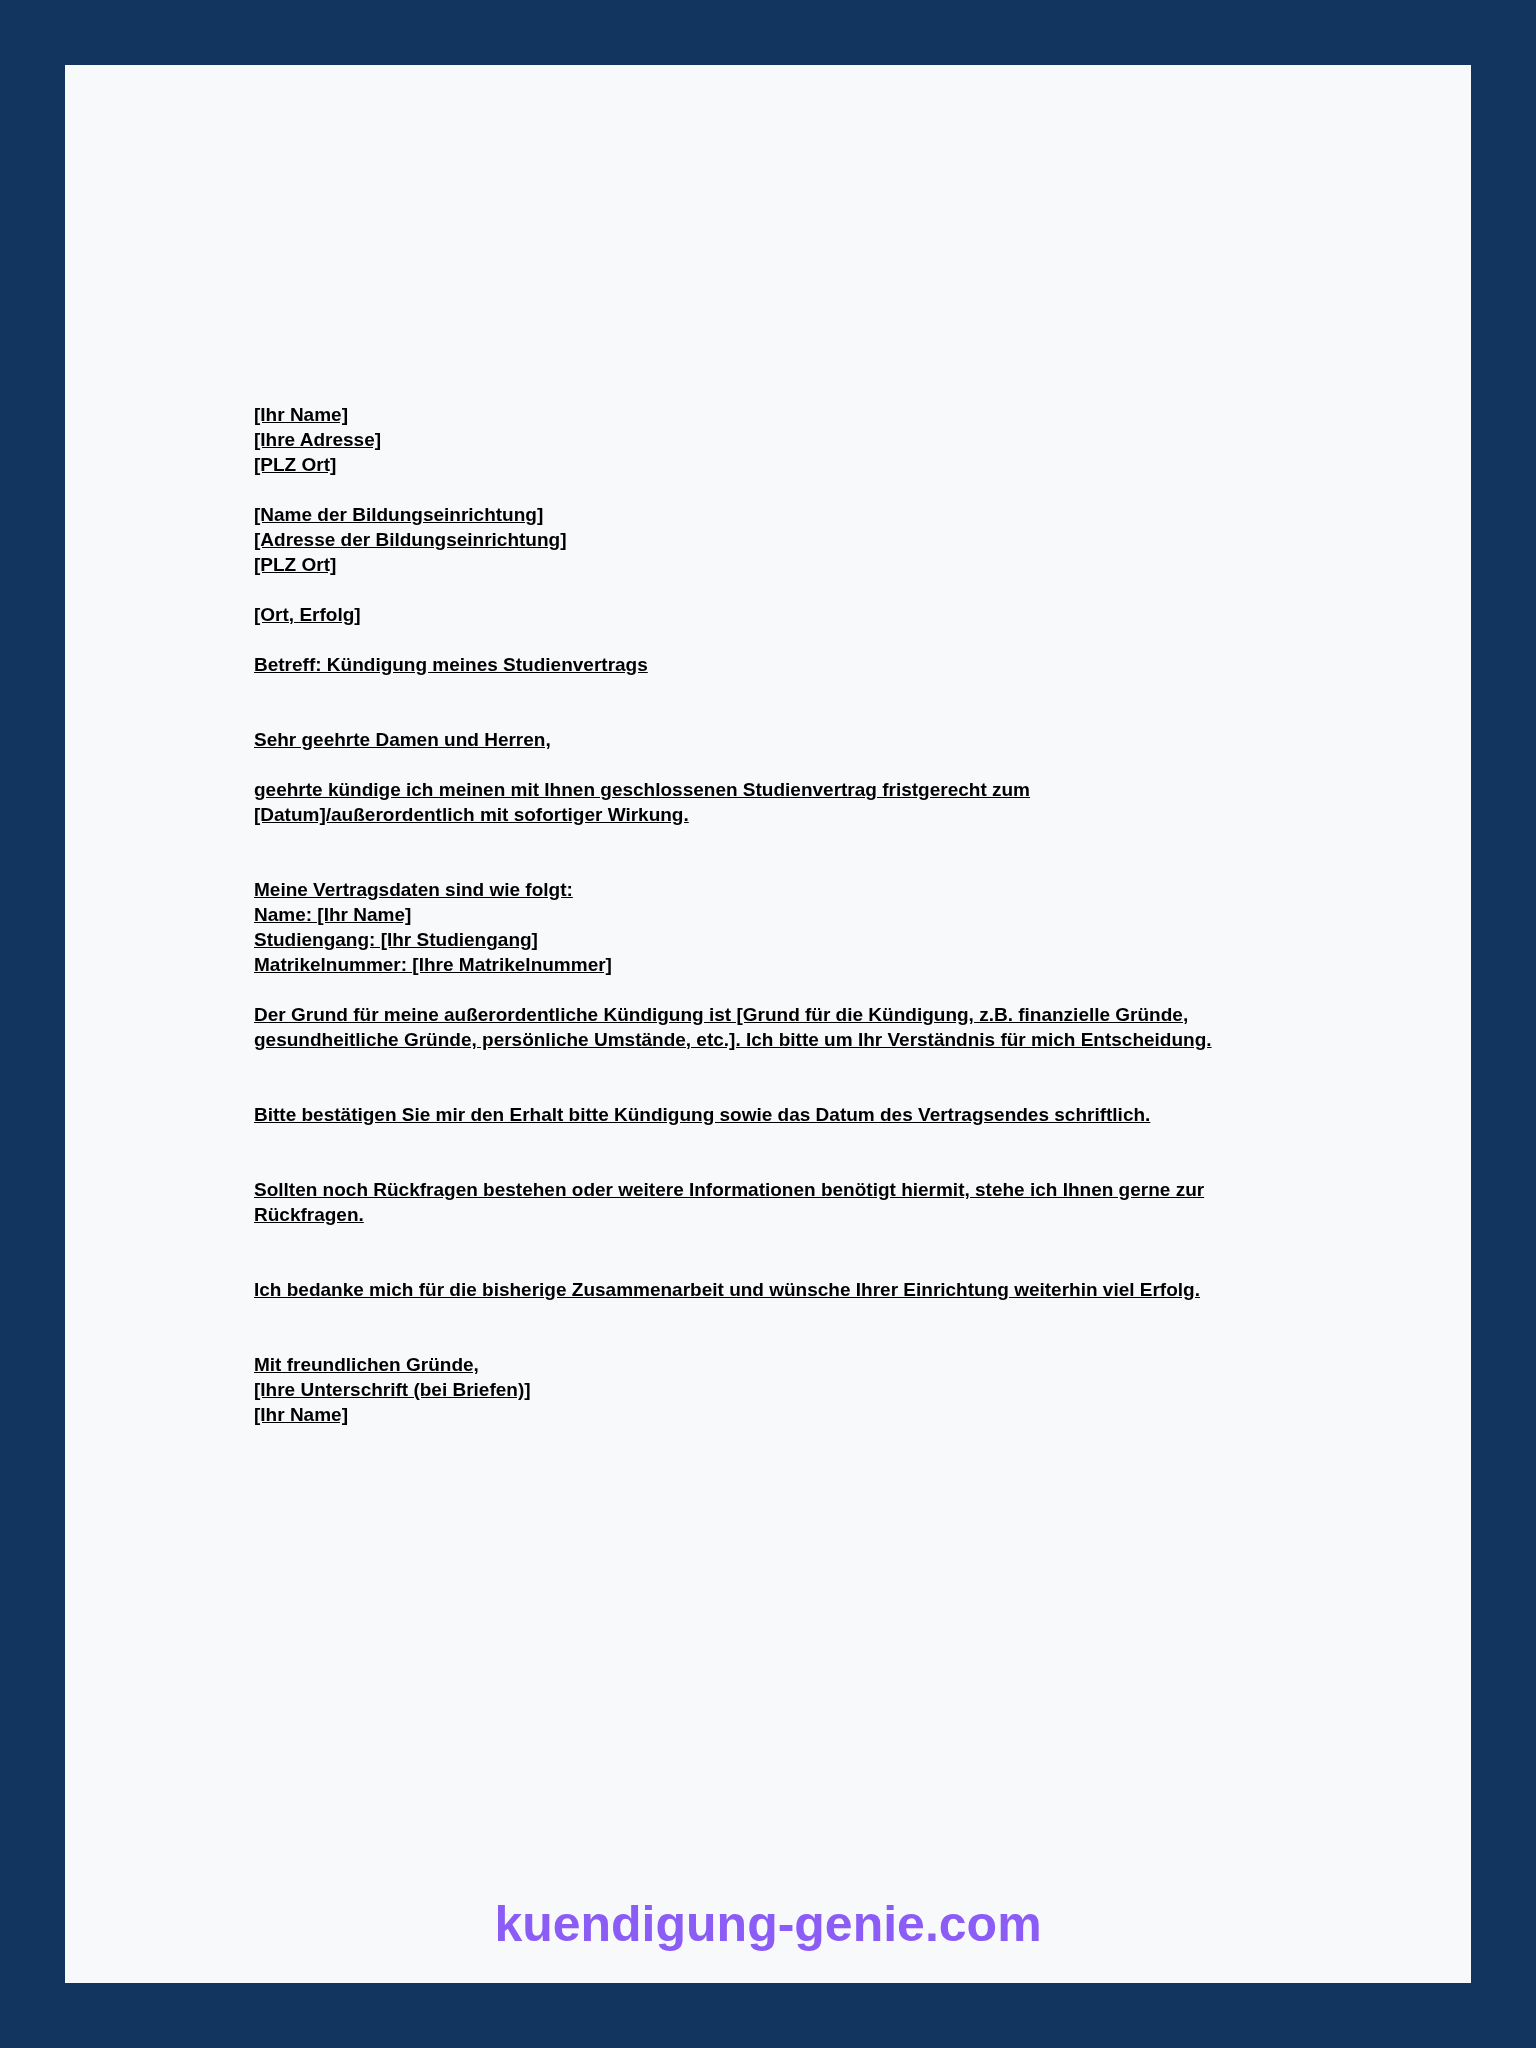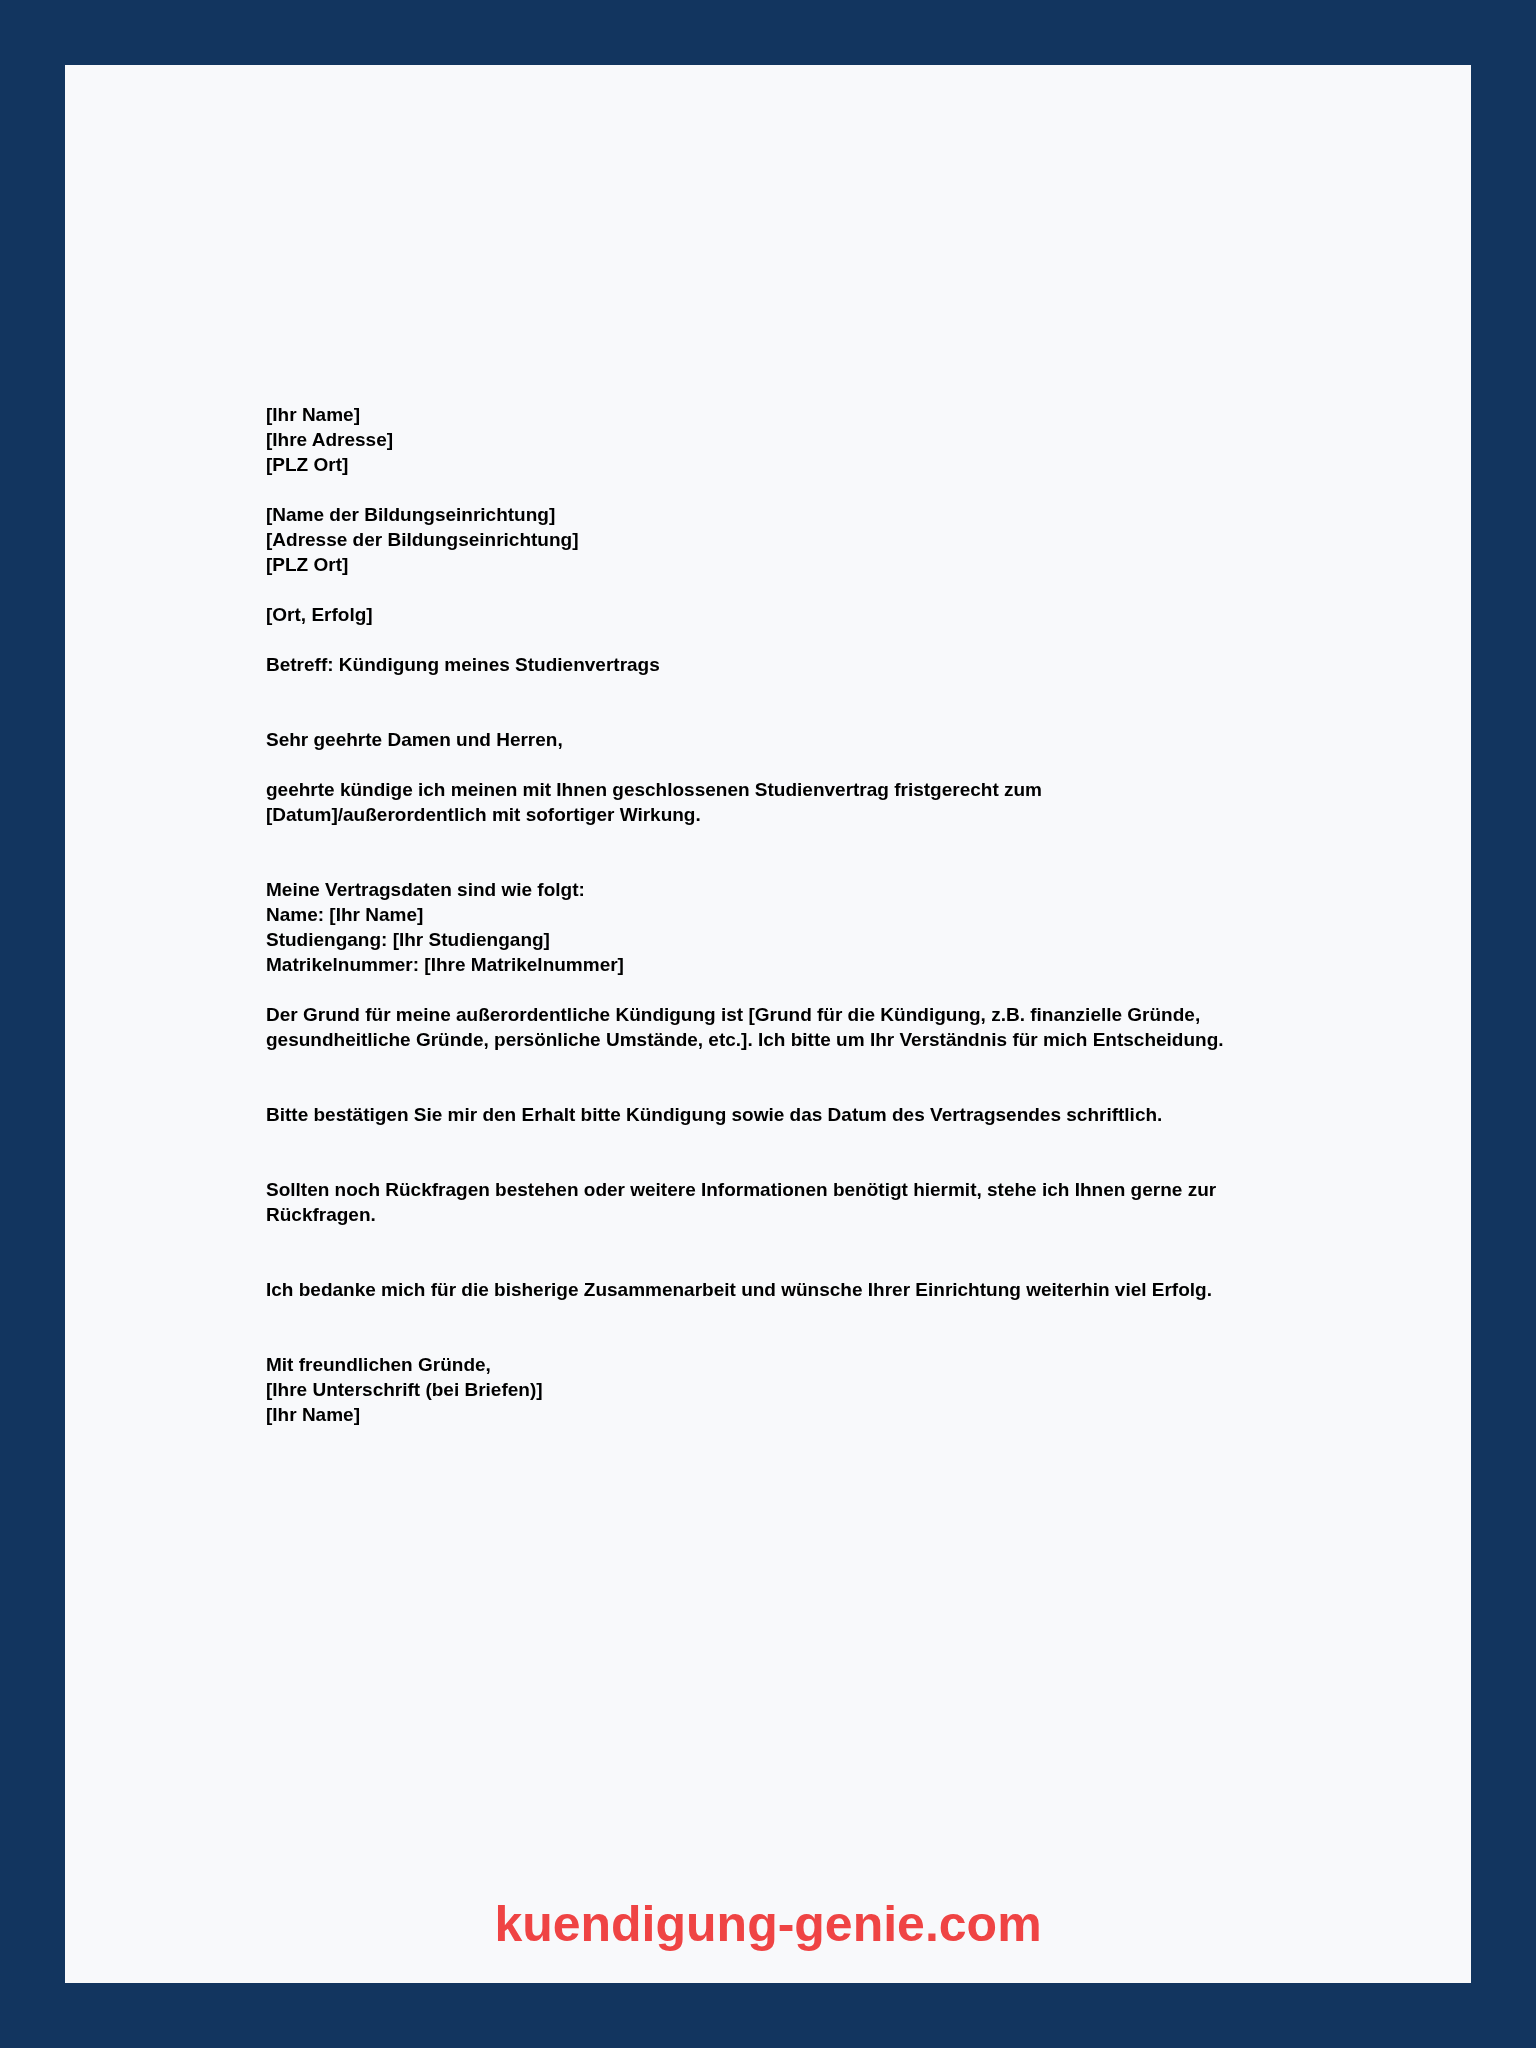--- a/index.html
+++ b/index.html
@@ -42,34 +42,35 @@
       left: 185px;
       top: 0;
       width: 1150px;
       font-size: 19px;
       font-weight: bold;
       color: #000;
       line-height: 25px;
     }
     .line {
       position: absolute;
-      left: 16px;
+      left: 4px;
       white-space: nowrap;
       height: 25px;
       line-height: 25px;
+      text-decoration: underline;
     }
     .footer {
       position: absolute;
       left: 0;
       width: 1406px;
       text-align: center;
       font-weight: bold;
       font-size: 50px;
       line-height: 50px;
-      color: #ef4444;
+      color: #8b5cf6;
       top: 1834px;
       white-space: nowrap;
     }
   </style>
 </head>
 <body>
 
 <div class="page">
 
 

